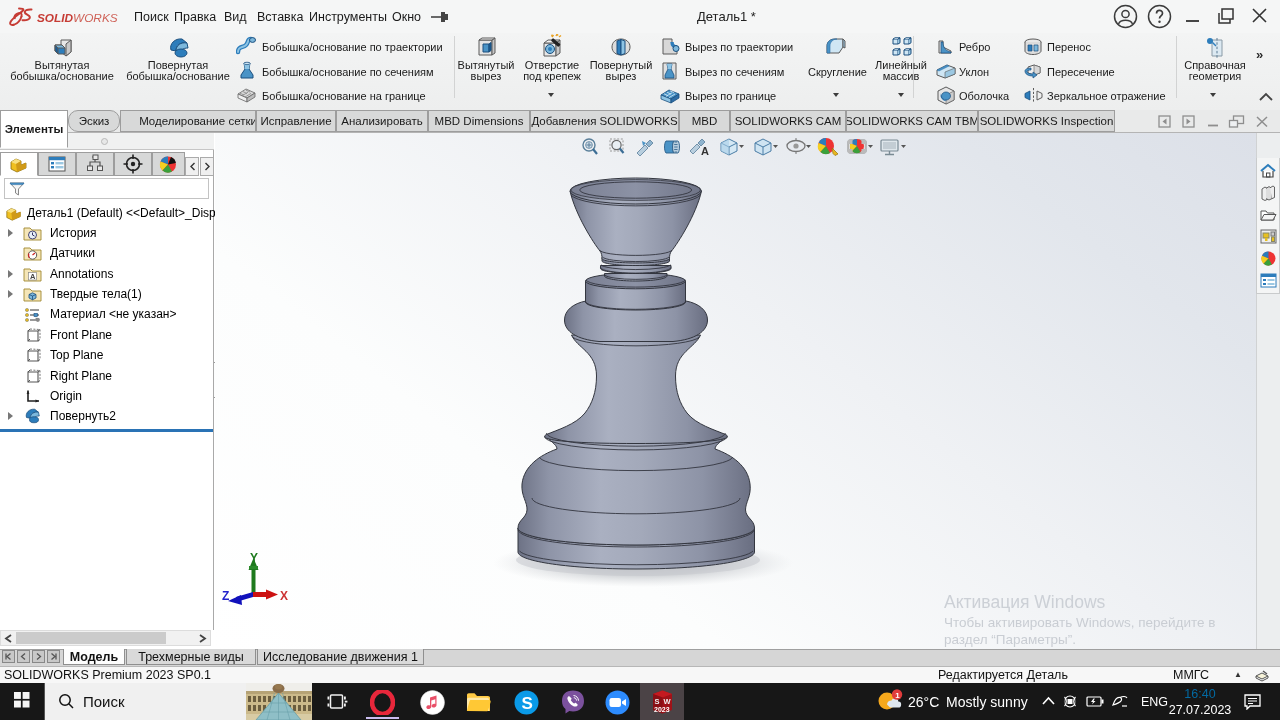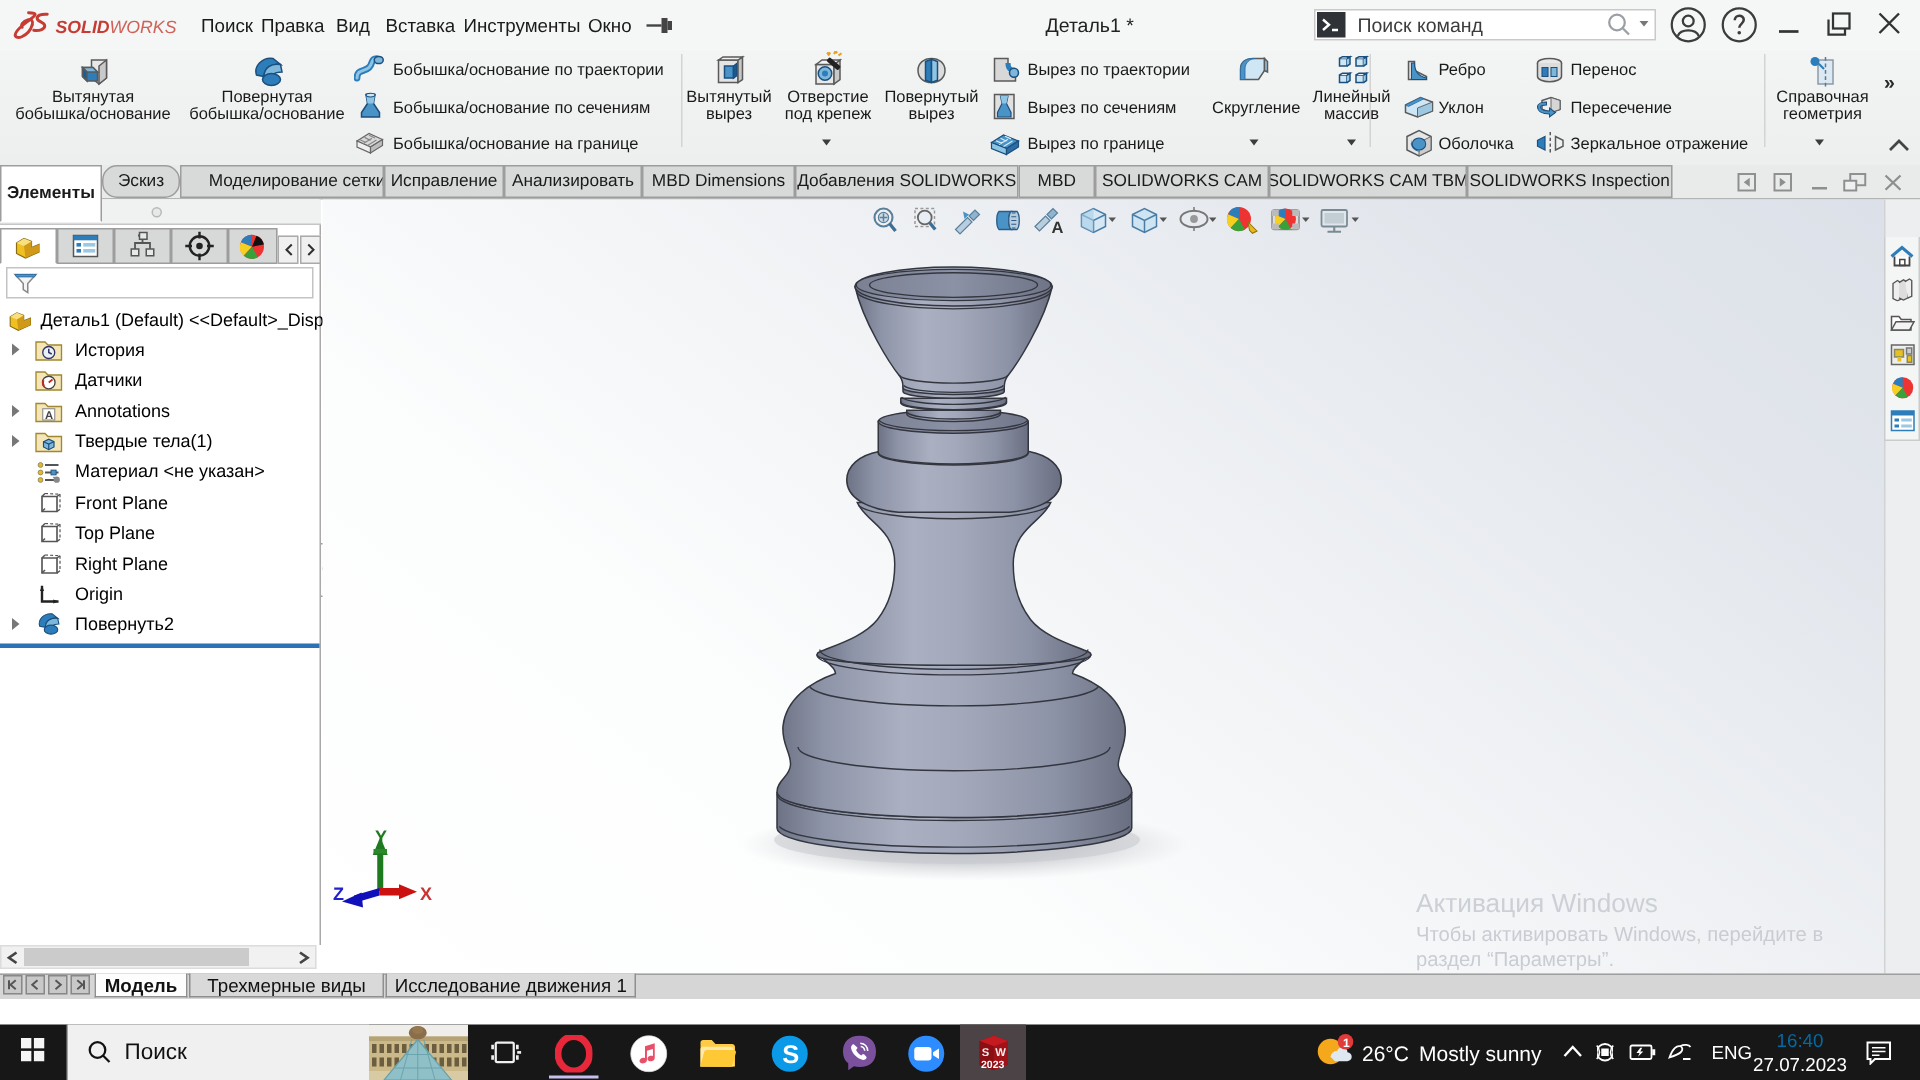--- a/index.html
+++ b/index.html
@@ -69,33 +69,20 @@
 <div class="mi" style="left:224px">Вид</div>
 <div class="mi" style="left:257px">Вставка</div>
 <div class="mi" style="left:309px">Инструменты</div>
 <div class="mi" style="left:392px">Окно</div>
 <svg class="abs" style="left:430px;top:10px" width="22" height="14">
       <path d="M1 7 L11 7" stroke="#444" stroke-width="1.6" fill="none"></path>
       <rect x="11" y="2" width="4" height="10" fill="#444"></rect>
       <rect x="15" y="4" width="3" height="6" fill="#444"></rect>
     </svg>
 <div class="abs" style="left:697px;top:9px;font-size:13px;color:#222;">Деталь1 *</div>
-<div class="abs" id="searchbox">
-  <svg width="21" height="19" style="margin-left:0px">
-        <rect x="1" y="1" width="19" height="17" fill="#2f3337"></rect>
-        <path d="M5 6 L9 9.5 L5 13" stroke="#fff" stroke-width="1.6" fill="none"></path>
-        <line x1="11" y1="13" x2="15" y2="13" stroke="#fff" stroke-width="1.6"></line>
-      </svg>
-  <div class="stext">Поиск команд</div>
-  <svg width="34" height="21">
-        <circle cx="9" cy="9" r="5.2" fill="none" stroke="#9aa0a5" stroke-width="1.5"></circle>
-        <line x1="13" y1="13" x2="17" y2="17" stroke="#9aa0a5" stroke-width="1.5"></line>
-        <path d="M24 8 l6 0 l-3 3.6 z" fill="#777"></path>
-      </svg>
-</div>
 <svg class="abs" style="left:1113px;top:4px" width="25" height="25">
       <circle cx="12.5" cy="12.5" r="11" fill="none" stroke="#3c3c3c" stroke-width="1.5"></circle>
       <circle cx="12.5" cy="10" r="3.6" fill="none" stroke="#3c3c3c" stroke-width="1.5"></circle>
       <path d="M5.5 20 C7.5 15 17.5 15 19.5 20" fill="none" stroke="#3c3c3c" stroke-width="1.5"></path>
     </svg>
 <svg class="abs" style="left:1147px;top:4px" width="25" height="25">
       <circle cx="12.5" cy="12.5" r="11" fill="none" stroke="#3c3c3c" stroke-width="1.5"></circle>
       <path d="M9.5 9.5 C9.5 5.5 15.5 5.5 15.5 9.2 C15.5 12 12.5 11.8 12.5 14.5" fill="none" stroke="#3c3c3c" stroke-width="1.7"></path>
       <circle cx="12.5" cy="17.8" r="1.2" fill="#3c3c3c"></circle>
     </svg>
@@ -725,20 +712,31 @@
       </svg>
     </div>
 <div class="abs mbtn" style="left:47px">
       <svg width="9" height="9">
         <path d="M2.5 1.5 L6 4.5 L2.5 7.5 M7 1.5 L7 7.5" stroke="#555" fill="none" stroke-width="1.3"></path>
       </svg>
     </div>
 <div class="abs mtab active" style="left:63px;width:62px;">Модель</div>
 <div class="abs mtab" style="left:126px;width:130px;">Трехмерные виды</div>
 <div class="abs mtab" style="left:257px;width:167px;">Исследование движения 1</div>
+<div class="abs" id="statusbar">
+  <span style="position:absolute;left:4px;top:1px;">SOLIDWORKS Premium 2023 SP0.1</span>
+  <span style="position:absolute;left:938px;top:1px;">Редактируется Деталь</span>
+  <span style="position:absolute;left:1173px;top:1px;">ММГС</span>
+  <span style="position:absolute;left:1234px;top:3px;font-size:8px;color:#333;">▲</span>
+  <svg class="abs" style="left:1254px;top:1px" width="16" height="15">
+        <path d="M2 8 L8 5 L14 8 L8 11 Z" fill="#f7f3d9" stroke="#555" stroke-width="1"></path>
+        <path d="M2 8 L2 10 L8 13 L14 10 L14 8" fill="none" stroke="#555" stroke-width="1"></path>
+        <path d="M9 3 L13 6" stroke="#555" stroke-width="1.5"></path>
+      </svg>
+</div>
 
 <div class="abs" id="taskbar"></div>
 <div id="tb-content">
   <svg class="abs" style="left:14px;top:692px" width="16" height="16">
         <rect x="0" y="0" width="6.9" height="6.9" fill="#f5f5f5"></rect>
         <rect x="8.6" y="0" width="6.9" height="6.9" fill="#f5f5f5"></rect>
         <rect x="0" y="8.6" width="6.9" height="6.9" fill="#f5f5f5"></rect>
         <rect x="8.6" y="8.6" width="6.9" height="6.9" fill="#f5f5f5"></rect>
       </svg>
   <div class="abs" id="tsearch">

